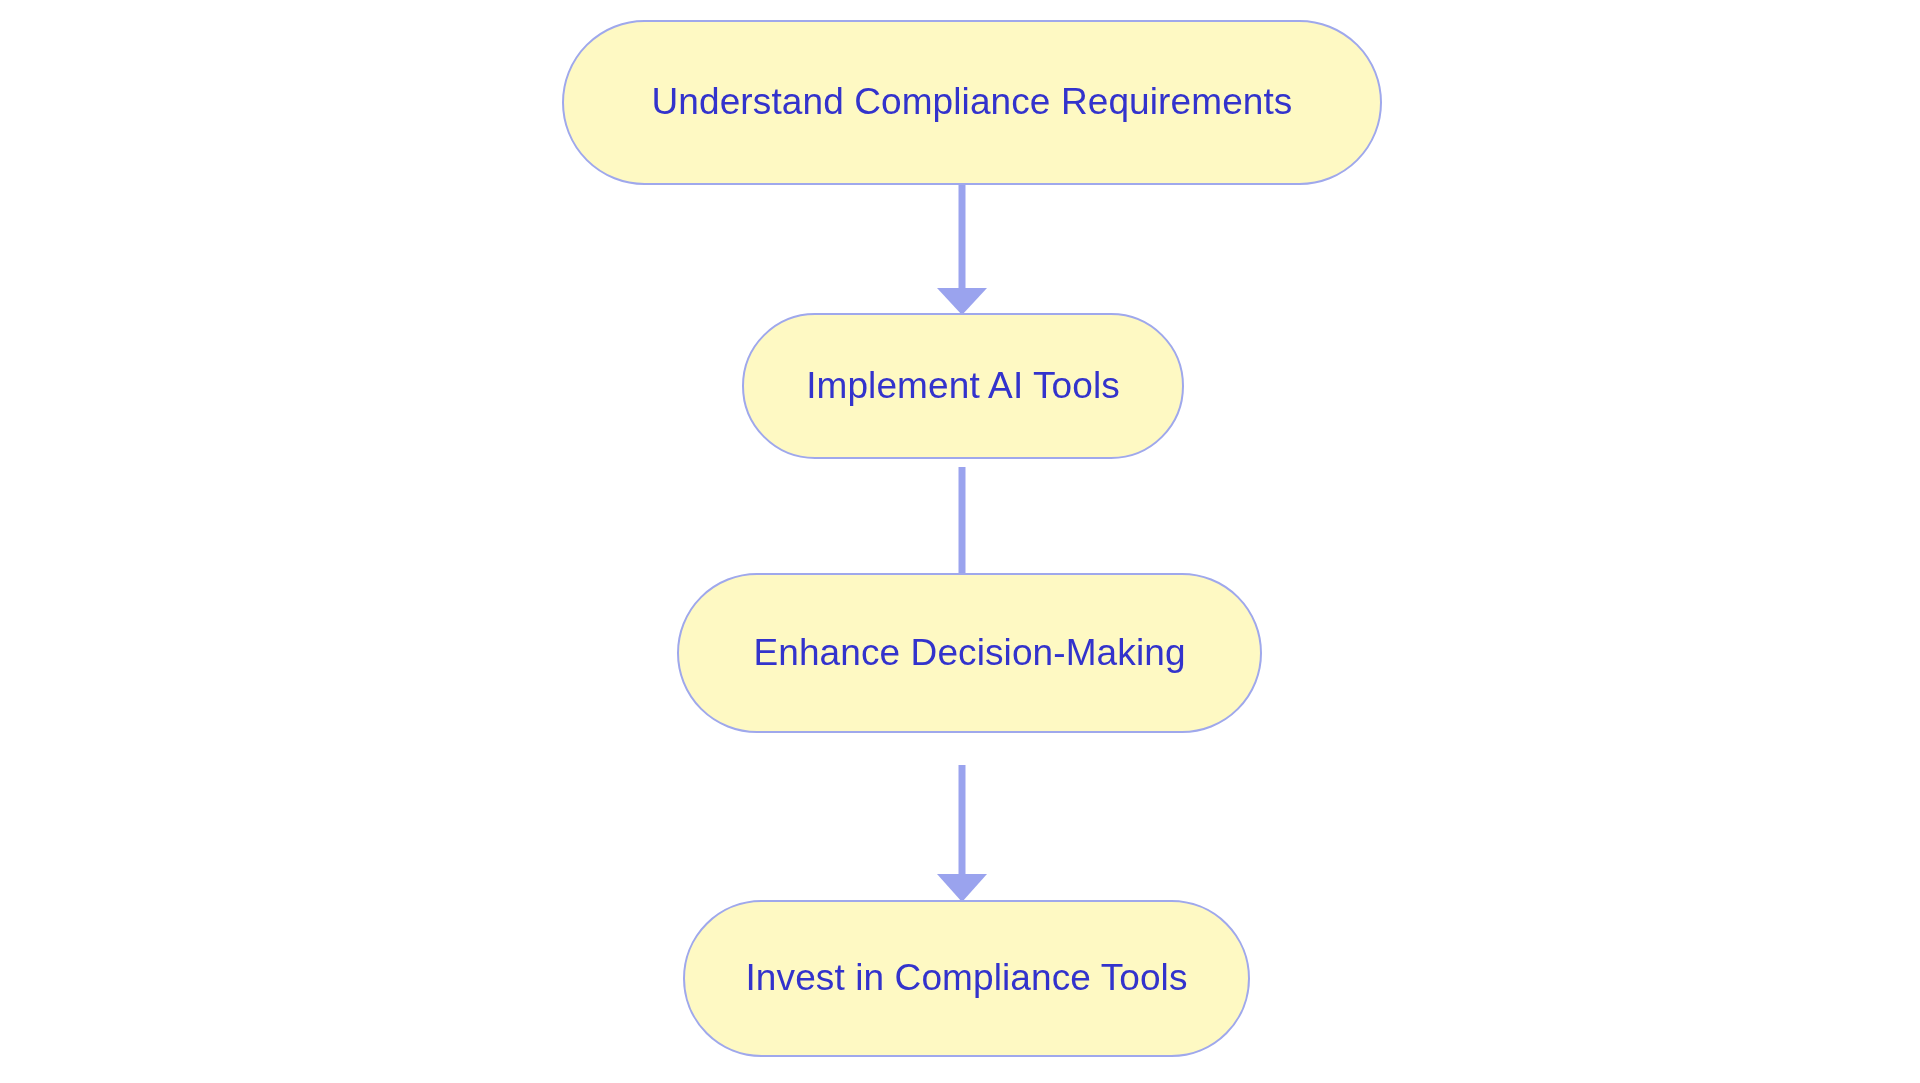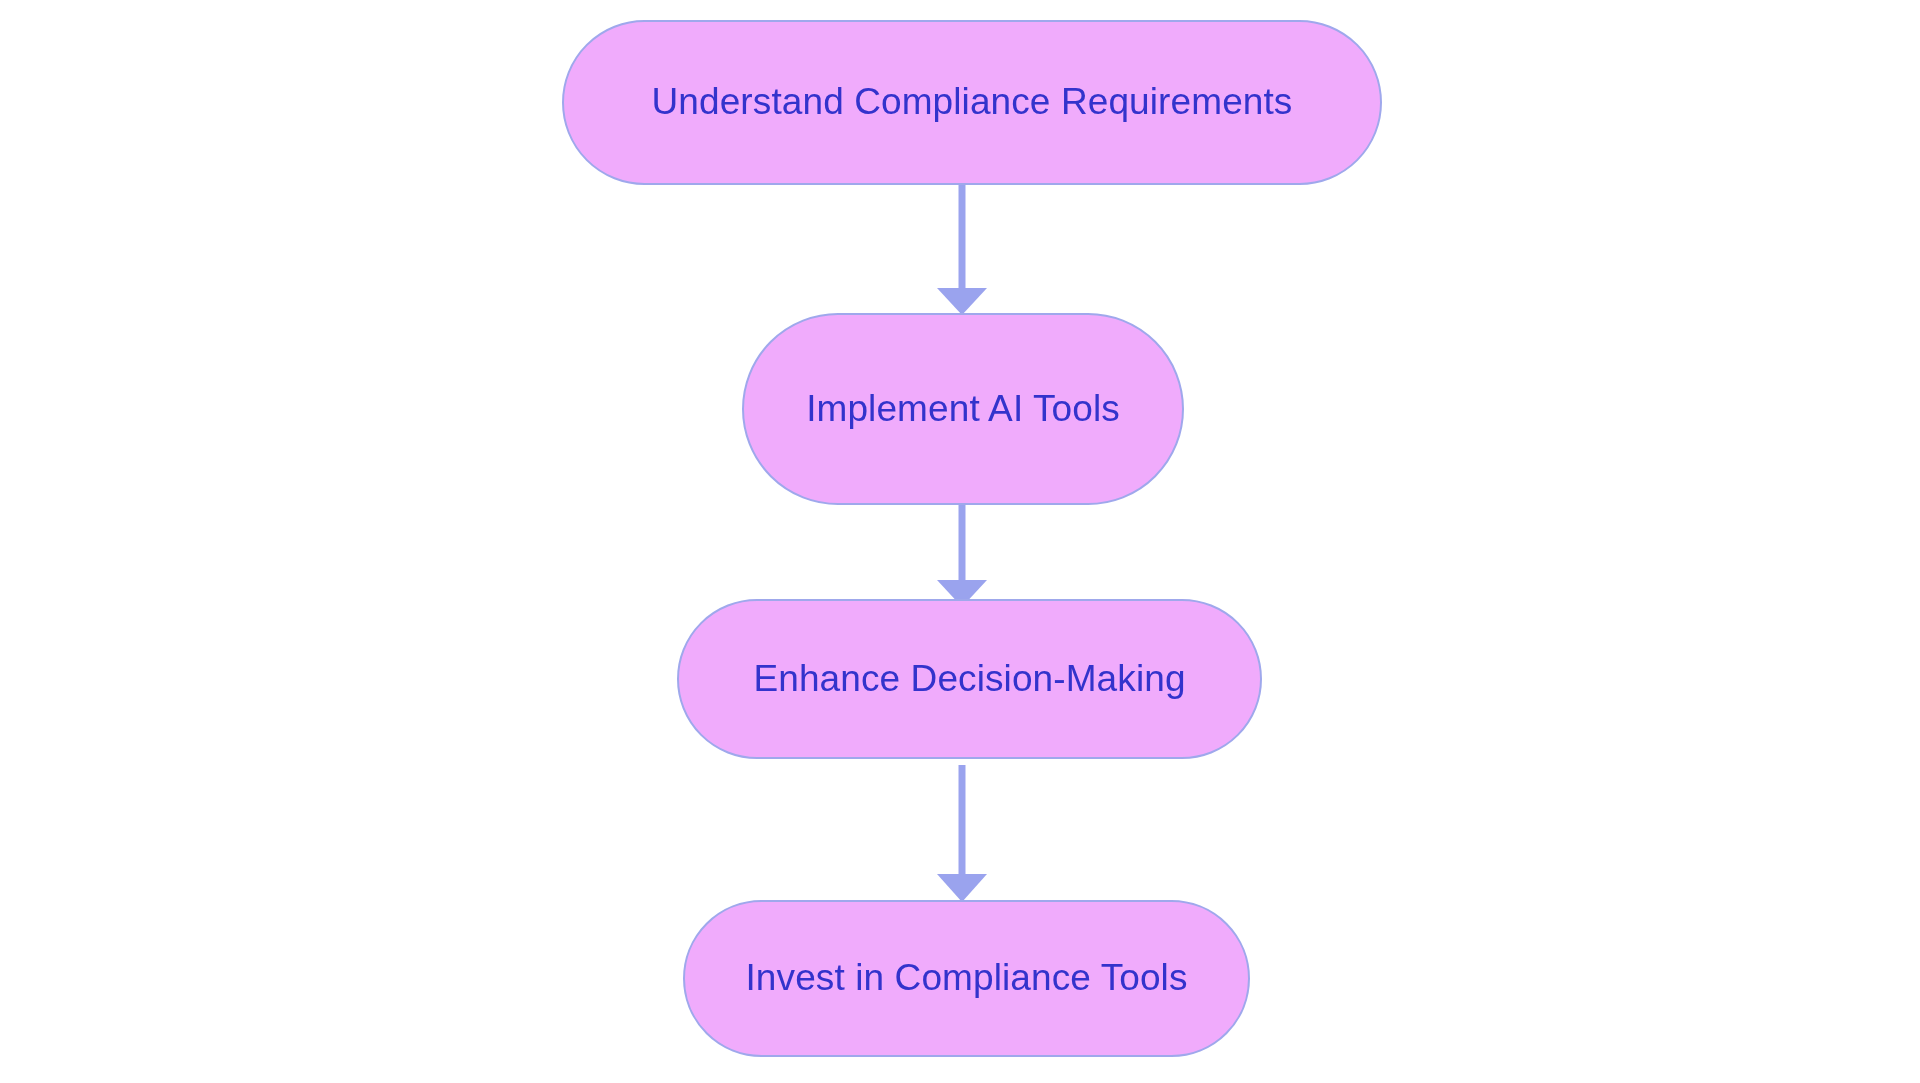--- a/index.html
+++ b/index.html
@@ -30,21 +30,21 @@
     height: 1083px;
     pointer-events: none;
   }
 
   .node {
     position: absolute;
     box-sizing: border-box;
     display: flex;
     align-items: center;
     justify-content: center;
-    background: #f0abfc;
+    background: #fef9c3;
     border: 2px solid #9fa8ec;
     border-radius: 999px;
     text-align: center;
   }
 
   .node-label {
     color: #3333cc;
     font-family: "Liberation Sans", sans-serif;
     font-weight: 400;
     font-size: 37px;
@@ -52,24 +52,24 @@
     letter-spacing: 0.1px;
     white-space: nowrap;
     padding: 0 28px;
   }
 
   
   #node-understand-compliance-requirements {
     left: 562px;  top: 20px;   width: 820px; height: 165px;
   }
   #node-implement-ai-tools {
-    left: 742px;  top: 313px;  width: 442px; height: 192px;
+    left: 742px;  top: 313px;  width: 442px; height: 146px;
   }
   #node-enhance-decision-making {
-    left: 677px;  top: 599px;  width: 585px; height: 160px;
+    left: 677px;  top: 573px;  width: 585px; height: 160px;
   }
   #node-invest-in-regulatory-tools {
     left: 683px;  top: 900px;  width: 567px; height: 157px;
   }
 </style>
 </head>
 <body>
 
 <div id="flowchart-canvas">
 

